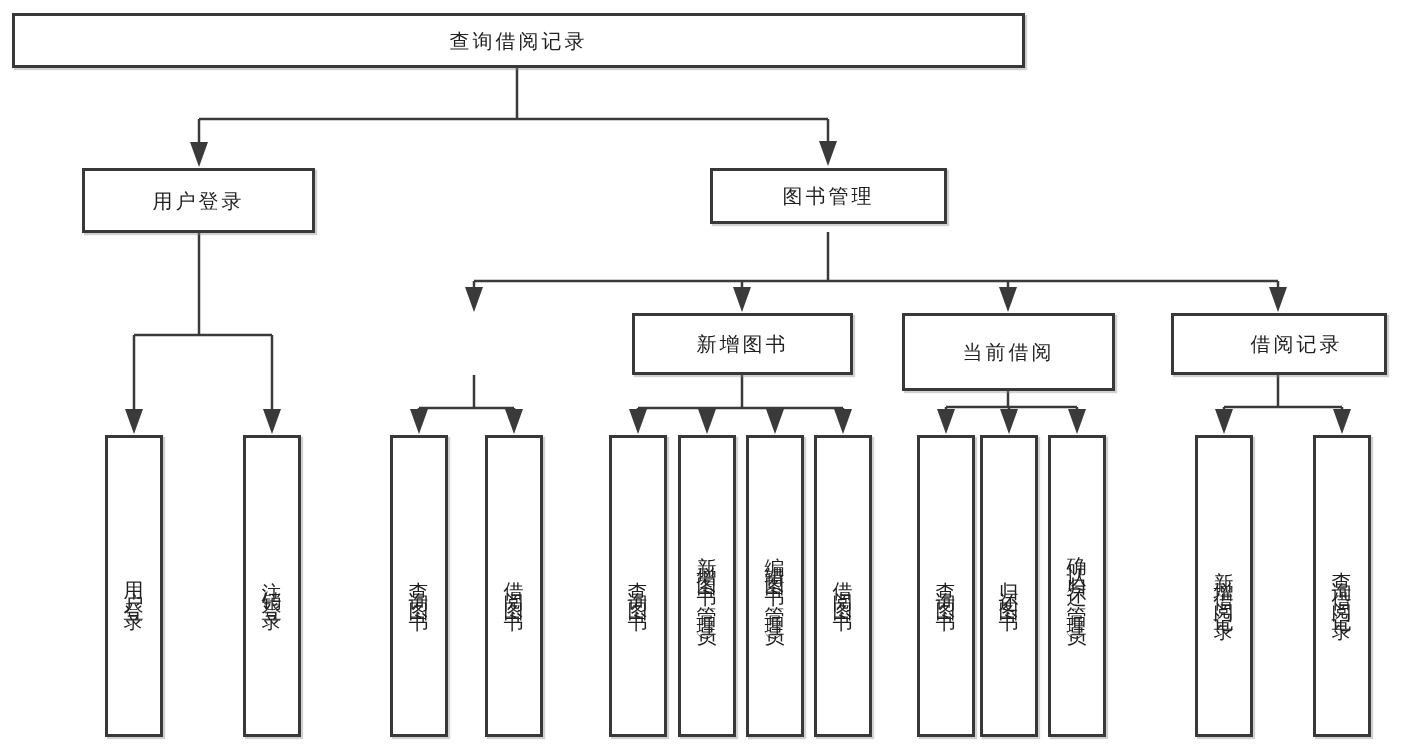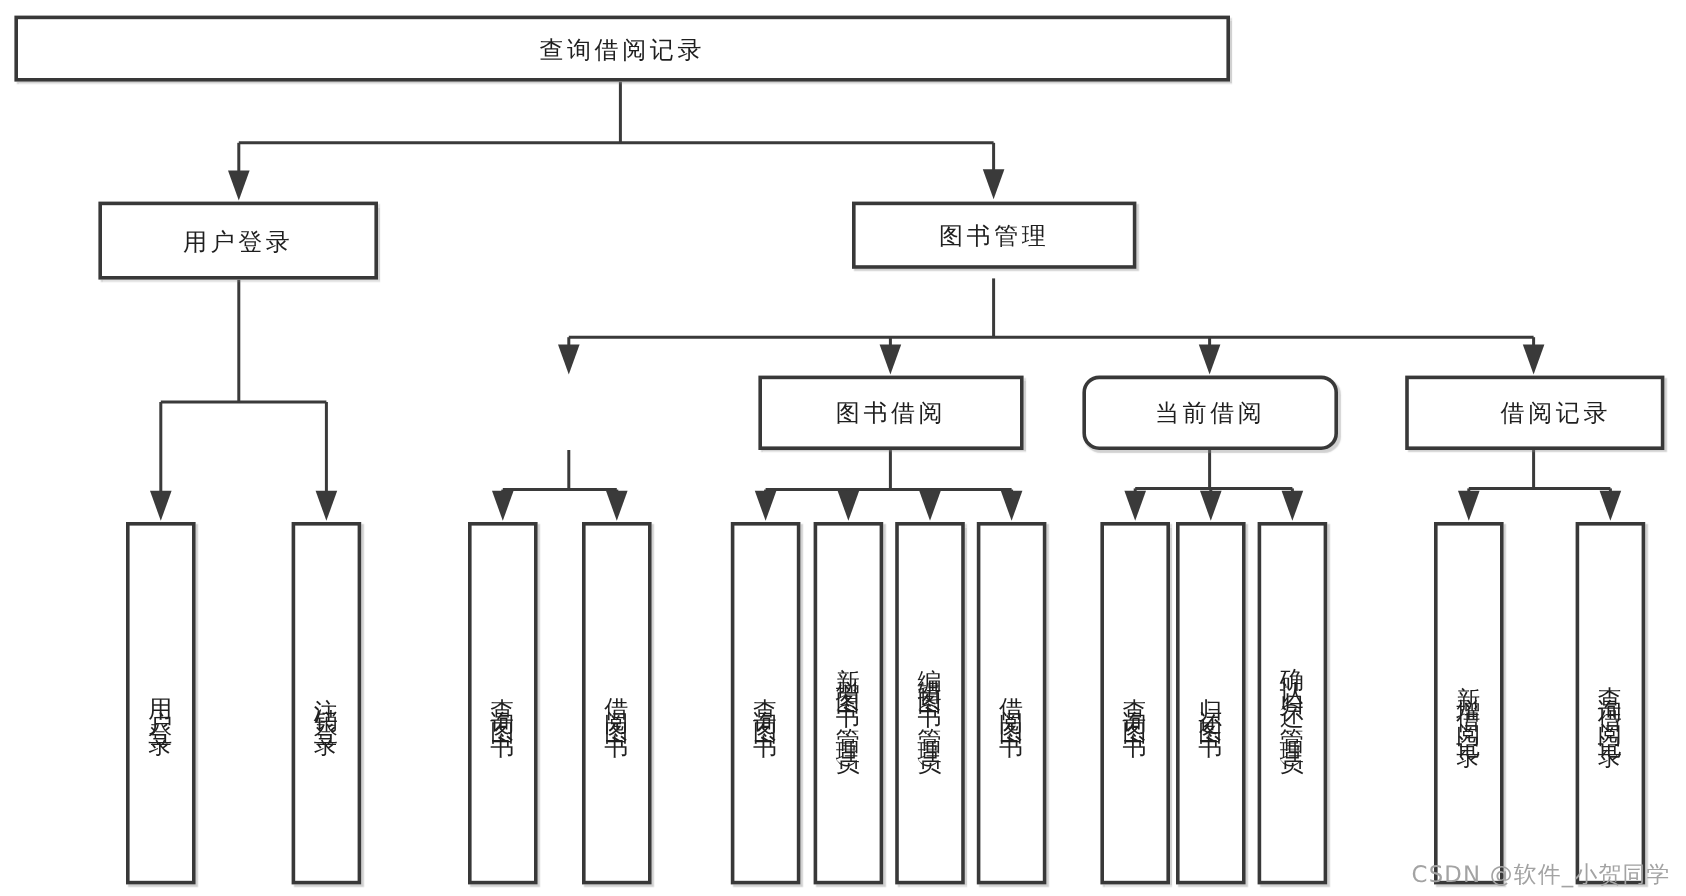--- a/index.html
+++ b/index.html
@@ -38,21 +38,21 @@
     top: 435px;
     height: 302px;
     font-size: 20px;
   }
   
   .n-root   { left: 12px;   top: 13px;  width: 1013px; height: 55px; }
   .n-login  { left: 82px;   top: 168px; width: 233px;  height: 65px; }
   .n-manage { left: 710px;  top: 168px; width: 237px;  height: 56px; }
   .n-rec    { left: 363px;  top: 313px; width: 222px;  height: 62px; }
   .n-bor    { left: 632px;  top: 313px; width: 221px;  height: 62px; }
-  .n-cur    { left: 902px;  top: 313px; width: 213px;  height: 62px; border-radius: 14px; }
+  .n-cur    { left: 902px;  top: 313px; width: 213px;  height: 78px; }
   .n-recd   { left: 1171px; top: 313px; width: 216px;  height: 62px; padding-left: 35px; }
   
   .l-a1 { left: 105px; }
   .l-a2 { left: 243px; }
   .l-b1 { left: 390px; }
   .l-b2 { left: 485px; }
   .l-c1 { left: 609px; }
   .l-c2 { left: 678px; }
   .l-c3 { left: 746px; }
   .l-c4 { left: 814px; }
@@ -148,21 +148,21 @@
   </div>
 
   <div class="box hbox n-login">
     <span>用户登录</span>
   </div>
   <div class="box hbox n-manage">
     <span>图书管理</span>
   </div>
 
   <div class="box hbox n-bor">
-    <span>图书借阅</span>
+    <span>新增图书</span>
   </div>
   <div class="box hbox n-cur">
     <span>当前借阅</span>
   </div>
   <div class="box hbox n-recd">
     <span>借阅记录</span>
   </div>
 
   <div class="box vbox l-a1">
     <span>用户登录</span>
@@ -201,15 +201,14 @@
     <span>确认归还（管理员）</span>
   </div>
 
   <div class="box vbox l-e1">
     <span>新增借阅记录</span>
   </div>
   <div class="box vbox l-e2">
     <span>查询借阅记录</span>
   </div>
 
-  <div class="watermark">CSDN @软件_小贺同学</div>
 
 </div>
 
 </body></html>

